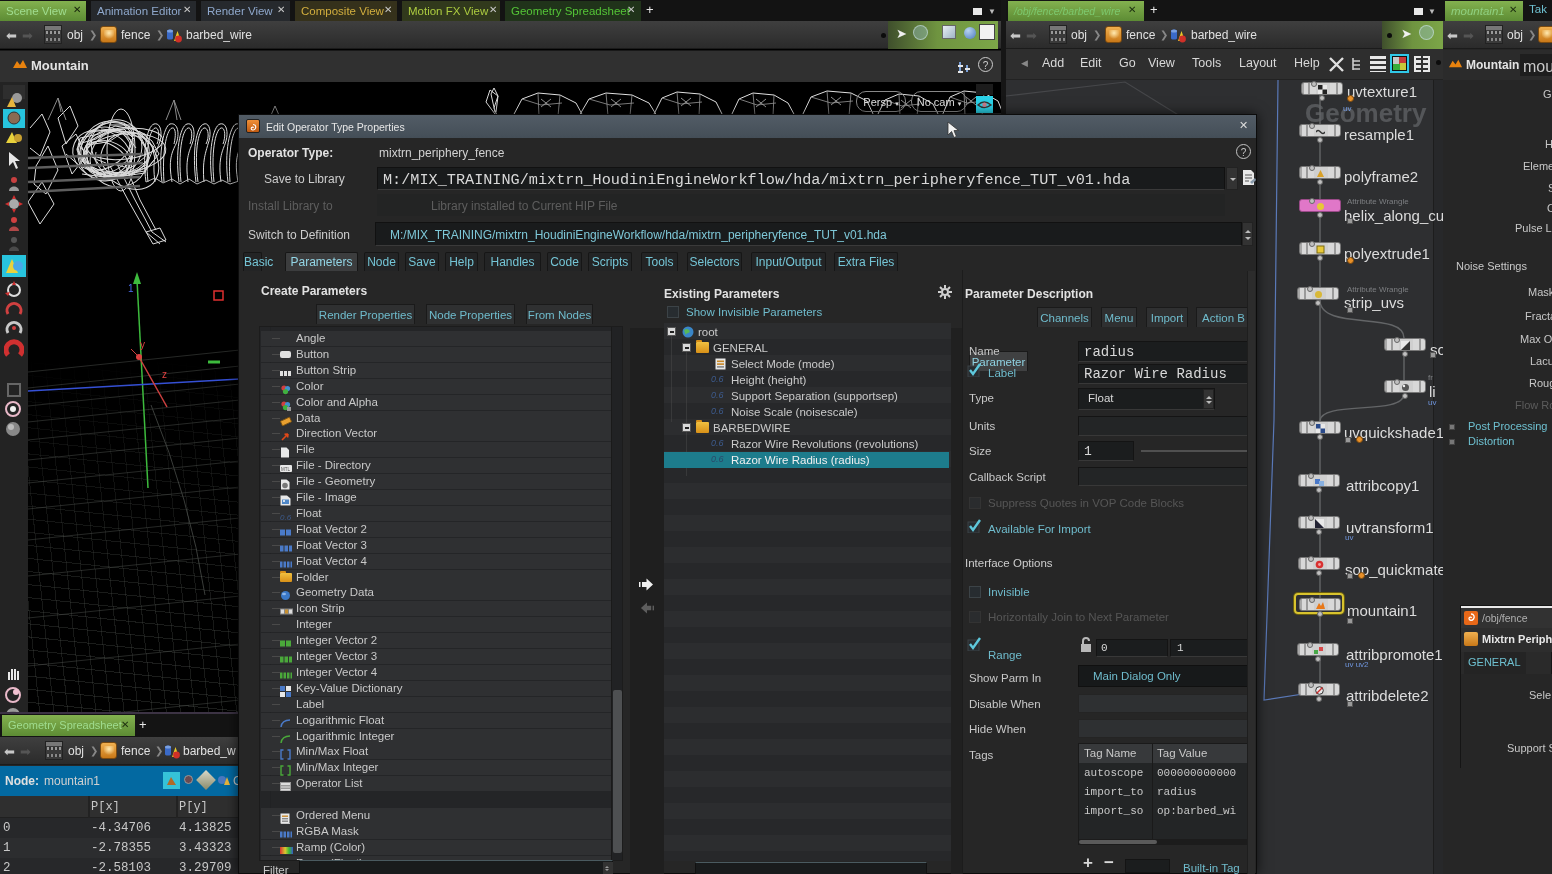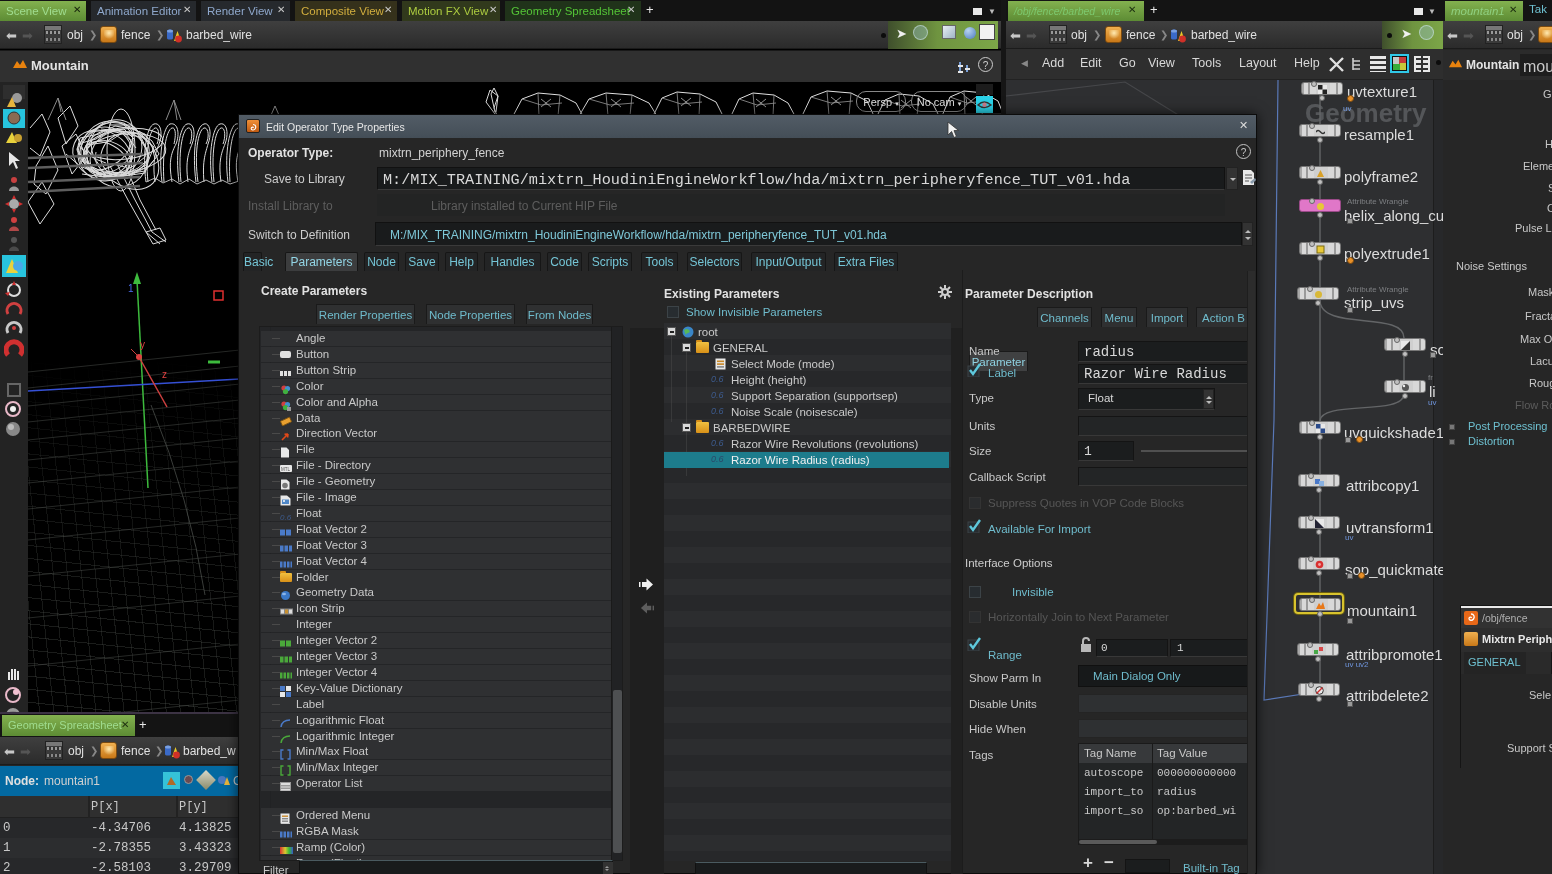--- a/index.html
+++ b/index.html
@@ -1155,40 +1155,40 @@
     <div class="ffield" style="left:115px;top:197px;width:170px;height:19px;background:#232526;"></div>
     <div class="cb" style="left:6px;top:227px;background:#2a2c2e;border-color:#333;"></div>
     <div class="flabel" style="left:25px;top:227px;color:#565656;">Suppress Quotes in VOP Code Blocks</div>
     <svg class="checkmark" style="left:4px;top:249px;" viewBox="0 0 16 14">
         <rect x="1" y="3" width="11" height="11" fill="#272c30" stroke="#3c4347"></rect>
         <path d="M3 7 L6 11 L13 1" stroke="#5ec8dc" stroke-width="2.4" fill="none"></path>
       </svg>
     <div class="flabel" style="left:25px;top:253px;color:#6fbccd;">Available For Import</div>
     <div class="flabel" style="left:2px;top:287px;color:#cdcdcd;">Interface Options</div>
     <div class="cb" style="left:6px;top:316px;"></div>
-    <div class="flabel" style="left:25px;top:316px;color:#6fbccd;margin-left:24px;">Invisible</div>
+    <div class="flabel" style="left:25px;top:316px;color:#6fbccd;">Invisible</div>
     <div class="cb" style="left:6px;top:341px;background:#2a2c2e;border-color:#333;"></div>
     <div class="flabel" style="left:25px;top:341px;color:#565656;">Horizontally Join to Next Parameter</div>
     <svg class="checkmark" style="left:4px;top:367px;" viewBox="0 0 16 14">
         <rect x="1" y="3" width="11" height="11" fill="#272c30" stroke="#3c4347"></rect>
         <path d="M3 7 L6 11 L13 1" stroke="#5ec8dc" stroke-width="2.4" fill="none"></path>
       </svg>
     <div class="flabel" style="left:25px;top:371px;color:#6fbccd;margin-top:8px;">Range</div>
     <svg class="abs" style="left:116px;top:366px;" width="14" height="18" viewBox="0 0 14 18">
         <rect x="2" y="8" width="10" height="8" fill="#b8b8b8"></rect>
         <path d="M4 8 V5 a3 3 0 0 1 6 0" stroke="#b8b8b8" fill="none" stroke-width="2"></path>
       </svg>
     <div class="ffield" style="left:133px;top:369px;width:72px;height:18px;"></div>
     <div class="abs mono" style="left:138px;top:372px;font-size:11px;color:#d8d8d8;">0</div>
     <div class="ffield" style="left:207px;top:369px;width:78px;height:18px;"></div>
     <div class="abs mono" style="left:214px;top:372px;font-size:11px;color:#d8d8d8;">1</div>
     <div class="flabel" style="left:6px;top:402px;">Show Parm In</div>
     <div class="abs" style="left:115px;top:395px;width:170px;height:22px;background:#17191a;border:1px solid #101010;"></div>
     <div class="abs" style="left:130px;top:400px;font-size:11.5px;color:#6fbccd;">Main Dialog Only</div>
-    <div class="flabel" style="left:6px;top:428px;">Disable Units</div>
+    <div class="flabel" style="left:6px;top:428px;">Disable When</div>
     <div class="ffield" style="left:115px;top:424px;width:170px;height:19px;background:#2e3032;border-color:#242424;"></div>
     <div class="flabel" style="left:6px;top:453px;">Hide When</div>
     <div class="ffield" style="left:115px;top:449px;width:170px;height:19px;background:#2e3032;border-color:#242424;"></div>
     <div class="flabel" style="left:6px;top:479px;">Tags</div>
     <div class="abs" style="left:115px;top:473px;width:170px;height:102px;background:#232526;border:1px solid #1a1a1a;">
       <div class="abs" style="left:0;top:0;width:170px;height:19px;background:#37393b;"></div>
       <div class="abs" style="left:5px;top:3px;font-size:11.5px;color:#c8c8c8;">Tag Name</div>
       <div class="abs" style="left:78px;top:3px;font-size:11.5px;color:#c8c8c8;">Tag Value</div>
       <div class="abs" style="left:73px;top:0;width:1px;height:96px;background:#1a1a1a;"></div>
       <div class="abs mono" style="left:5px;top:23px;font-size:11px;color:#c8c8c8;">autoscope</div>

